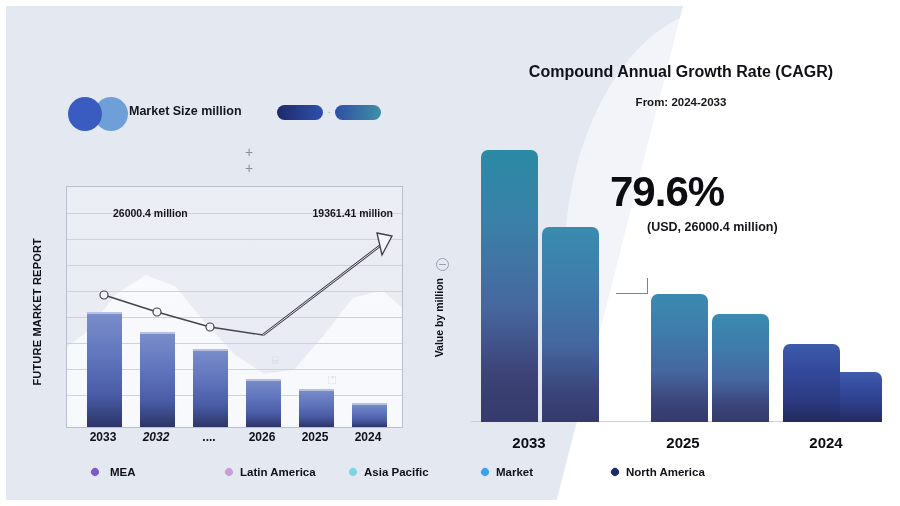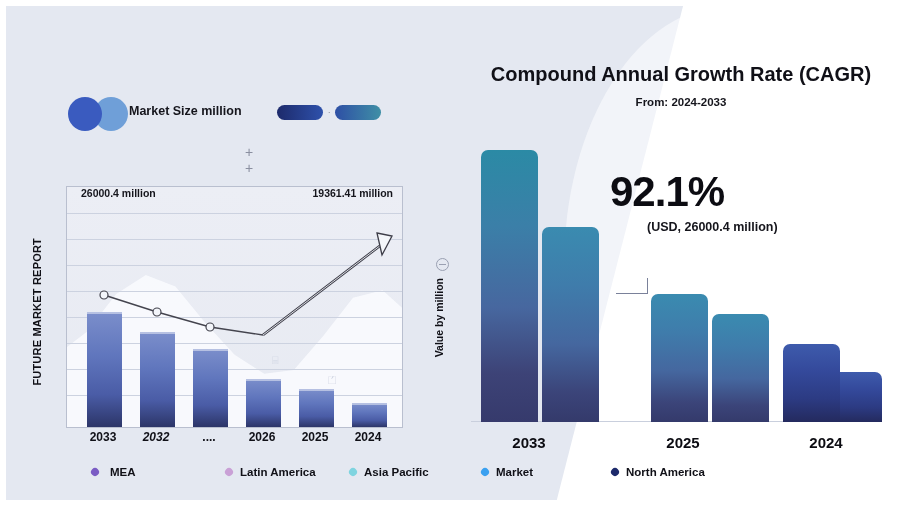--- a/index.html
+++ b/index.html
@@ -79,23 +79,24 @@
     background:#fafbfe;
     clip-path: polygon(0% 100%, 0% 62%, 8% 50%, 16% 30%, 24% 20%, 32% 26%, 40% 45%, 48% 62%,
                        56% 72%, 64% 70%, 72% 52%, 80% 32%, 88% 28%, 96% 42%, 100% 55%, 100% 100%);
     opacity:.9;
   }
   .gridline {
     position:absolute; left:0; width:100%; height:1px;
     background:#ccd2e0;
   }
   .lbl-left, .lbl-right {
-    position:absolute; top:0;
+    position:absolute; top:20px;
     font-size:10.5px; font-weight:bold; color:#15151c;
     white-space:nowrap;
+    margin-left:32px;
   }
   .lbl-left { left:14px; }
   .lbl-right { right:9px; }
 
   .bar-l {
     position:absolute; bottom:0; width:35px;
     background:linear-gradient(180deg,#7b8ecb 0%, #6076bd 38%, #4a5ca6 72%, #2c3568 100%);
   }
   .bar-l::after{
     content:""; position:absolute; left:0; right:0; top:0; height:2px;
@@ -140,21 +141,21 @@
     display:flex; align-items:center; gap:0px; z-index:5;
   }
   .lg-item { display:flex; align-items:center; gap:7px; }
   .lg-dot { width:8px; height:8px; border-radius:50%; transform:rotate(45deg); }
   .lg-txt { font-size:11.5px; font-weight:bold; color:#101017; white-space:nowrap; }
 
   
   .title-right {
     position:absolute; left:455px; top:57px; width:440px;
     text-align:center;
-    font-size:20px; font-weight:bold; color:#101017;
+    font-size:16px; font-weight:bold; color:#101017;
     white-space:nowrap;
   }
   .sub-right {
     position:absolute; left:455px; top:90px; width:440px;
     text-align:center;
     font-size:11.5px; font-weight:bold; color:#15151c;
   }
   .cagr-big {
     position:absolute; left:604px; top:162px;
     font-size:42px; font-weight:bold; color:#0c0c12;
@@ -294,21 +295,21 @@
         <div class="bar-r" style="left: 20px; width: 57px; height: 272px; background: linear-gradient(rgb(43, 138, 165) 0%, rgb(59, 127, 168) 28%, rgb(71, 103, 159) 58%, rgb(61, 67, 119) 82%, rgb(54, 58, 108) 100%); z-index: 10;"></div>
         <div class="bar-r" style="left: 81px; width: 57px; height: 195px; background: linear-gradient(rgb(58, 139, 176) 0%, rgb(63, 124, 171) 30%, rgb(69, 103, 159) 60%, rgb(59, 68, 121) 85%, rgb(52, 58, 107) 100%); z-index: 9;"></div>
         <div class="bar-r" style="left: 190px; width: 57px; height: 128px; background: linear-gradient(rgb(58, 139, 176) 0%, rgb(63, 124, 171) 30%, rgb(69, 103, 159) 60%, rgb(59, 68, 121) 85%, rgb(52, 58, 107) 100%); z-index: 8;"></div>
         <div class="bar-r" style="left: 251px; width: 57px; height: 108px; background: linear-gradient(rgb(58, 139, 176) 0%, rgb(63, 124, 171) 30%, rgb(69, 103, 159) 60%, rgb(59, 68, 121) 85%, rgb(52, 58, 107) 100%); z-index: 7;"></div>
         <div class="bar-r" style="left: 322px; width: 57px; height: 78px; background: linear-gradient(rgb(62, 91, 172) 0%, rgb(52, 73, 155) 35%, rgb(44, 59, 131) 70%, rgb(36, 42, 94) 100%); z-index: 6;"></div>
         <div class="bar-r" style="left: 364px; width: 57px; height: 50px; background: linear-gradient(rgb(62, 91, 172) 0%, rgb(52, 73, 155) 35%, rgb(44, 59, 131) 70%, rgb(36, 42, 94) 100%); z-index: 5;"></div>
       </div>
   </div>
   <div class="bracket"></div>
 
-  <div class="cagr-big">92.1%</div>
+  <div class="cagr-big">79.6%</div>
   <div class="cagr-sub">(USD, 26000.4 million)</div>
   <div class="val-r">14500.75</div>
   <div class="axis-r" id="axis-right-host">
       <span style="left: 68px;">2033</span>
       <span style="left: 222px;">2025</span>
       <span style="left: 365px;">2024</span>
     </div>
 
 <div class="ghost" style="left: 266px; top: 348px;">⌸</div>
     <div class="ghost" style="left: 322px; top: 368px;">⏍</div>

